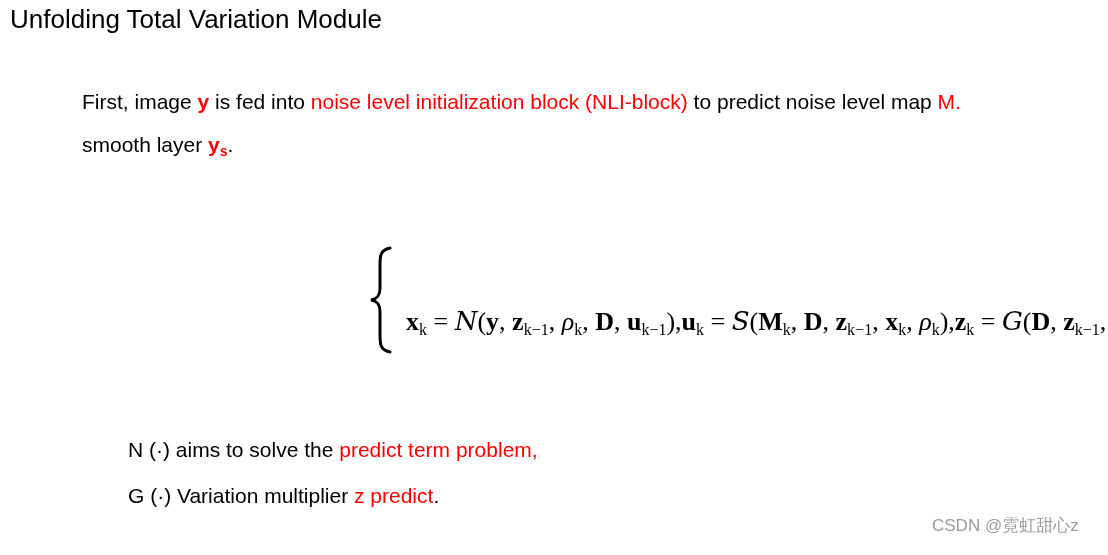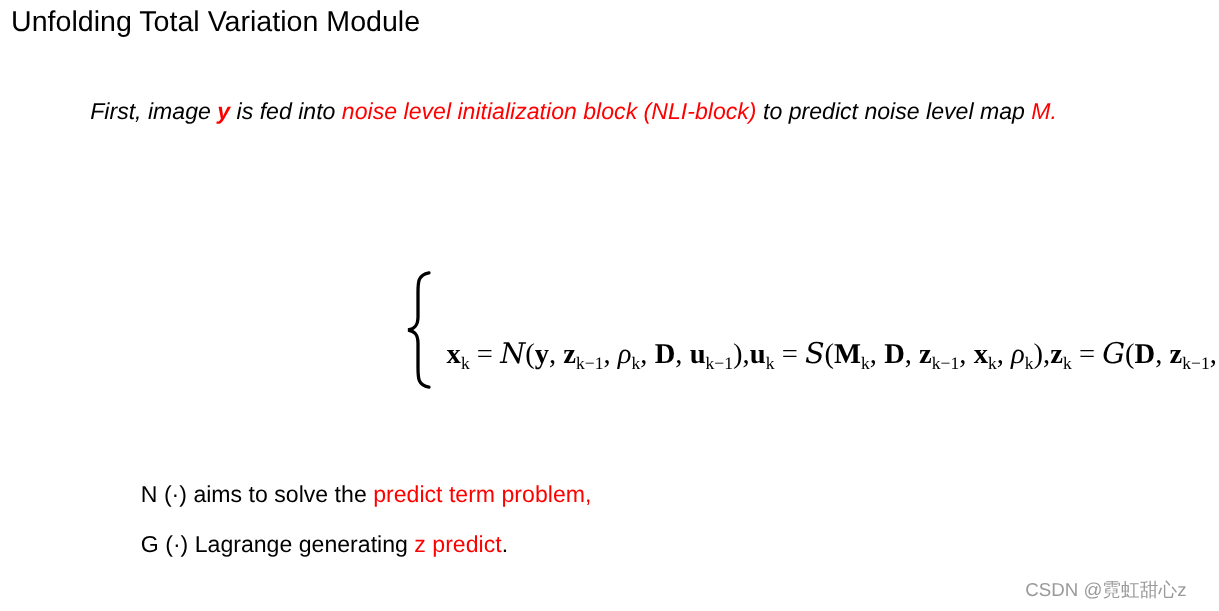--- a/index.html
+++ b/index.html
@@ -22,21 +22,20 @@
       font-size: 26px;
       line-height: 26px;
     }
     .para {
       position: absolute;
       left: 82px;
       top: 80px;
       font-size: 21px;
       line-height: 43px;
       width: 1020px;
-      font-style: italic;
     }
     .line { white-space: nowrap; display: block; }
     .red { color: #ff0000; }
     .bold-red { color: #ff0000; font-weight: bold; }
     .sub { font-size: 14px; vertical-align: -4px; }
 
     .equation {
       position: absolute;
       left: 368px;
       top: 244px;
@@ -68,46 +67,49 @@
     .notes {
       position: absolute;
       left: 128px;
       top: 427px;
       font-size: 21px;
       line-height: 45.5px;
     }
     .watermark {
       position: absolute;
       left: 932px;
-      top: 525px;
+      top: 514px;
       font-size: 17px;
       color: #9a9a9a;
       white-space: nowrap;
     }
   </style>
 </head>
 <body>
 
 <div class="title">Unfolding Total Variation Module</div>
 
 <div class="para">
   <span class="line">
     <span>First, image </span><span class="bold-red">y</span><span> is fed into </span><span class="red">noise level initialization block (NLI-block)</span><span> to predict noise level map </span><span class="red">M.</span>
+  </span>
+  <span class="line">
+    <span>smooth layer </span><span class="bold-red"><span>y</span><span class="sub">s</span></span><span>.</span>
   </span>
 </div>
 
 <div class="equation">
   <svg class="brace" viewBox="0 0 28 108">
     <path d="M22 2 C12 4 12 10 12 20 L12 42 C12 50 9 53 3 54 C9 55 12 58 12 66 L12 88 C12 98 12 104 22 106" fill="none" stroke="#000" stroke-width="3" stroke-linecap="round"></path>
   </svg>
   <div class="eq-lines" id="eq-lines">
       <div class="eq-line"><span><b>x</b><sub>k</sub></span><span> = </span><span class="cal">N</span><span>(</span><span><b>y</b></span><span>, </span><span><b>z</b><sub>k−1</sub></span><span>, </span><span><i>ρ</i><sub>k</sub></span><span>, </span><span><b>D</b></span><span>, </span><span><b>u</b><sub>k−1</sub></span><span>),</span></div>
       <div class="eq-line"><span><b>u</b><sub>k</sub></span><span> = </span><span class="cal">S</span><span>(</span><span><b>M</b><sub>k</sub></span><span>, </span><span><b>D</b></span><span>, </span><span><b>z</b><sub>k−1</sub></span><span>, </span><span><b>x</b><sub>k</sub></span><span>, </span><span><i>ρ</i><sub>k</sub></span><span>),</span></div>
       <div class="eq-line"><span><b>z</b><sub>k</sub></span><span> = </span><span class="cal">G</span><span>(</span><span><b>D</b></span><span>, </span><span><b>z</b><sub>k−1</sub></span><span>, </span><span><i>ρ</i><sub>k</sub></span><span>, </span><span><b>u</b><sub>k</sub></span><span>, </span><span><b>x</b><sub>k</sub></span><span>).</span></div>
     </div>
 </div>
 
 <div class="notes">
   <div><span>N (·) aims to solve the </span><span class="red">predict term problem,</span><span></span></div>
-  <div><span>G (·) Lagrange generating </span><span class="red">z predict</span><span>.</span></div>
+  <div><span>G (·) Variation multiplier </span><span class="red">z predict</span><span>.</span></div>
 </div>
 
 <div class="watermark">CSDN @霓虹甜心z</div>
 
 </body></html>

